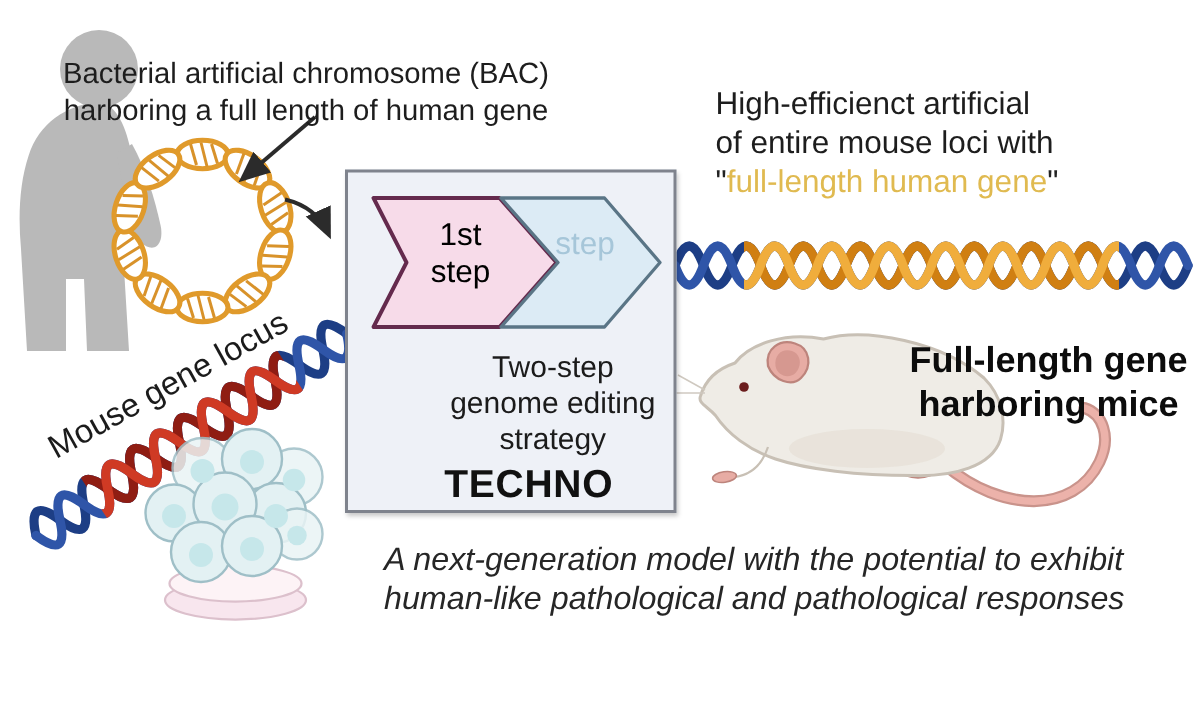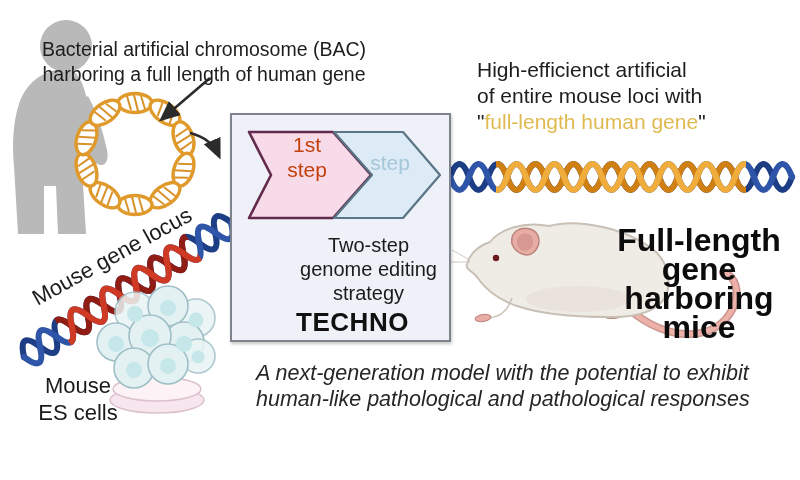--- a/index.html
+++ b/index.html
@@ -10,31 +10,31 @@
 
   .bac-label{left:28px;top:37px;width:352px;text-align:center;font-size:19.5px;line-height:24.5px;font-weight:500;}
   .headline{left:477px;top:57px;width:320px;font-size:21px;line-height:26px;font-weight:500;}
   .headline .gold{color:#e0ba50;}
   .headline .q{color:#222;}
 
   .strategy-box{position:absolute;left:230px;top:113px;width:217px;height:225px;z-index:2;
                 background:#eef1f7;border:2px solid #7f838d;box-shadow:1px 2px 3px rgba(0,0,0,.22);}
   .chevron-svg{position:absolute;left:1px;top:13px;}
   .step-label{position:absolute;text-align:center;font-size:21px;line-height:25px;font-weight:500;z-index:3;}
-  .step1-label{left:30px;top:17px;width:90px;color:#c2410c;}
+  .step1-label{left:30px;top:29px;width:90px;color:#000000;}
   .step2-label{left:118px;top:35px;width:80px;color:#a6c6d9;}
   .box-caption{position:absolute;left:0;top:118px;width:100%;text-align:center;
                font-size:20px;line-height:24px;color:#1b1b1b;font-weight:500;z-index:3;margin-left:28px;}
   .box-brand{position:absolute;left:0;top:192px;width:100%;text-align:center;
              font-size:26px;font-weight:bold;letter-spacing:.5px;color:#111;z-index:3;margin-left:12px;}
 
   .locus-label{left:34px;top:287px;font-size:22px;font-weight:500;white-space:nowrap;
                transform:rotate(-29deg);transform-origin:0 50%;color:#1b1b1b;}
   .es-label{left:18px;top:372px;width:120px;text-align:center;font-size:22px;line-height:27px;font-weight:500;color:#1b1b1b;}
-  .result-label{left:598px;top:226px;width:202px;text-align:center;font-size:32px;line-height:29px;font-weight:bold;color:#0c0c0c;}
+  .result-label{left:598px;top:226px;width:202px;text-align:center;font-size:24px;line-height:29px;font-weight:bold;color:#0c0c0c;}
   .footer-text{left:256px;top:360px;width:540px;font-size:21.5px;line-height:26px;color:#262626;font-style:italic;}
 </style>
 </head>
 <body>
 
 <div class="canvas">
 
   <svg class="art" width="800" height="480" viewBox="0 0 800 480">
     <defs>
       <marker id="ah" markerWidth="9" markerHeight="8" refX="6.5" refY="3.5" orient="auto">
@@ -172,24 +172,20 @@
   </div>
 
   <div class="txt headline">
     <div>High-efficienct artificial</div>
     <div>of entire mouse loci with</div>
     <div><span class="q">"</span><span class="gold">full-length human gene</span><span class="q">"</span></div>
   </div>
 
   <div class="txt locus-label">Mouse gene locus</div>
 
-  <div class="txt es-label">
-    <div>Mouse</div>
-    <div>ES cells</div>
-  </div>
 
   <div class="txt result-label">
     <div>Full-length gene</div>
     <div>harboring mice</div>
   </div>
 
   <div class="txt footer-text">
     <div>A next-generation model with the potential to exhibit</div>
     <div>human-like pathological and pathological responses</div>
   </div>

